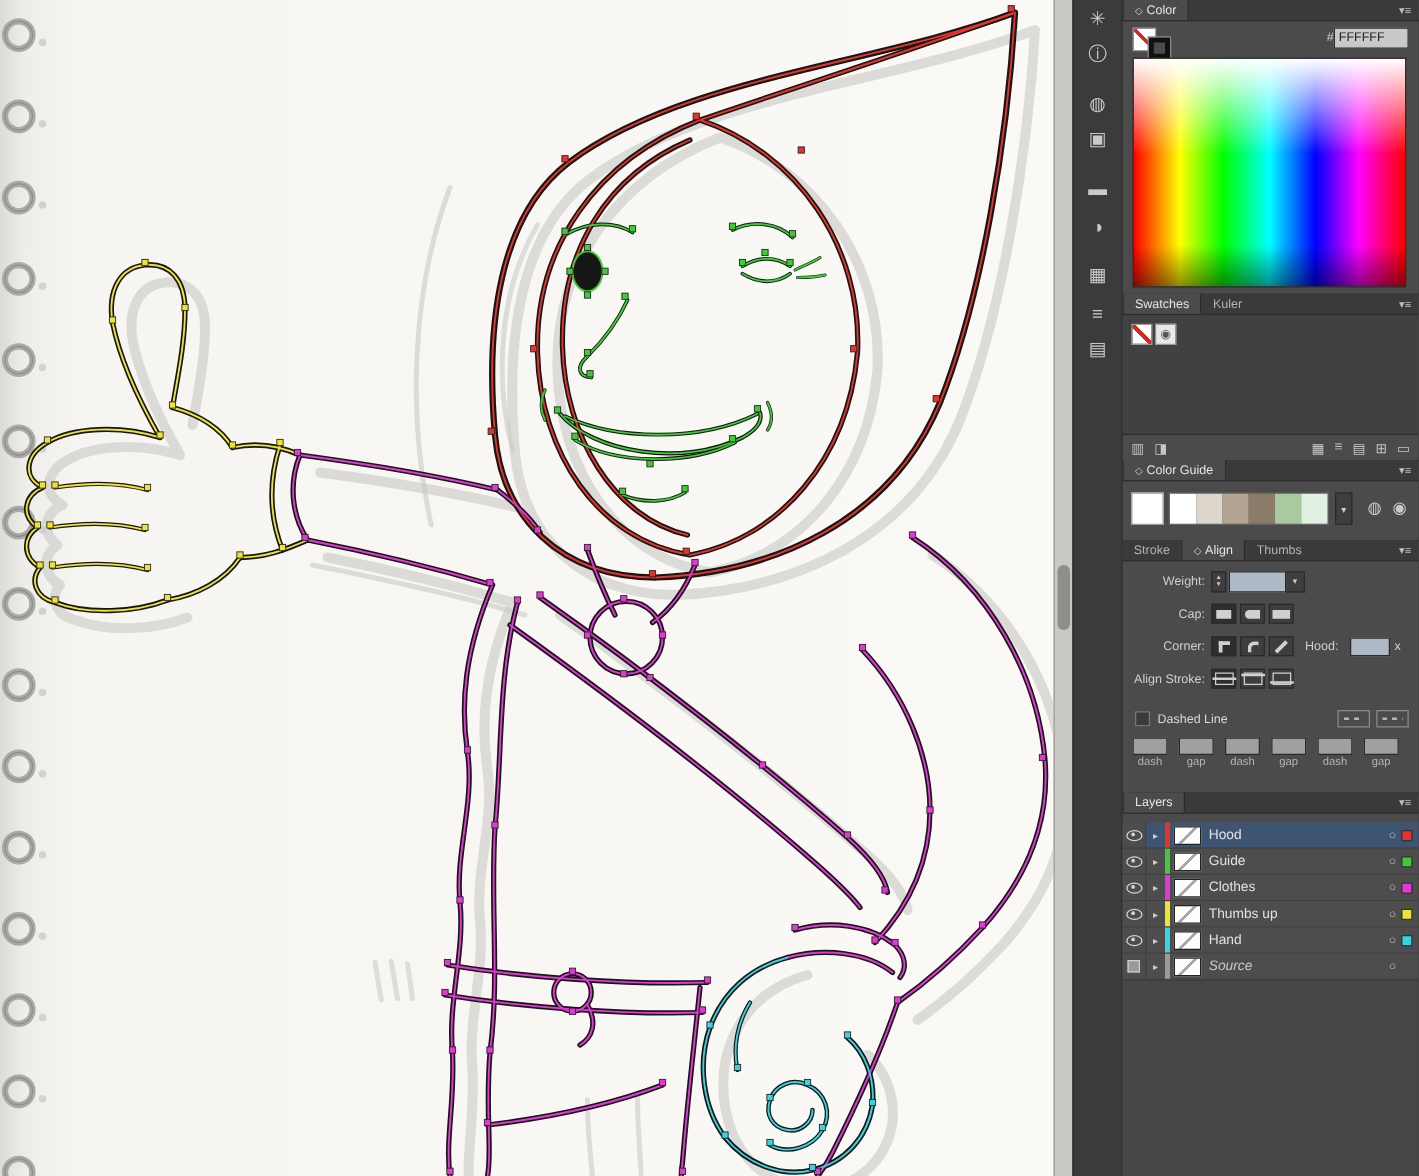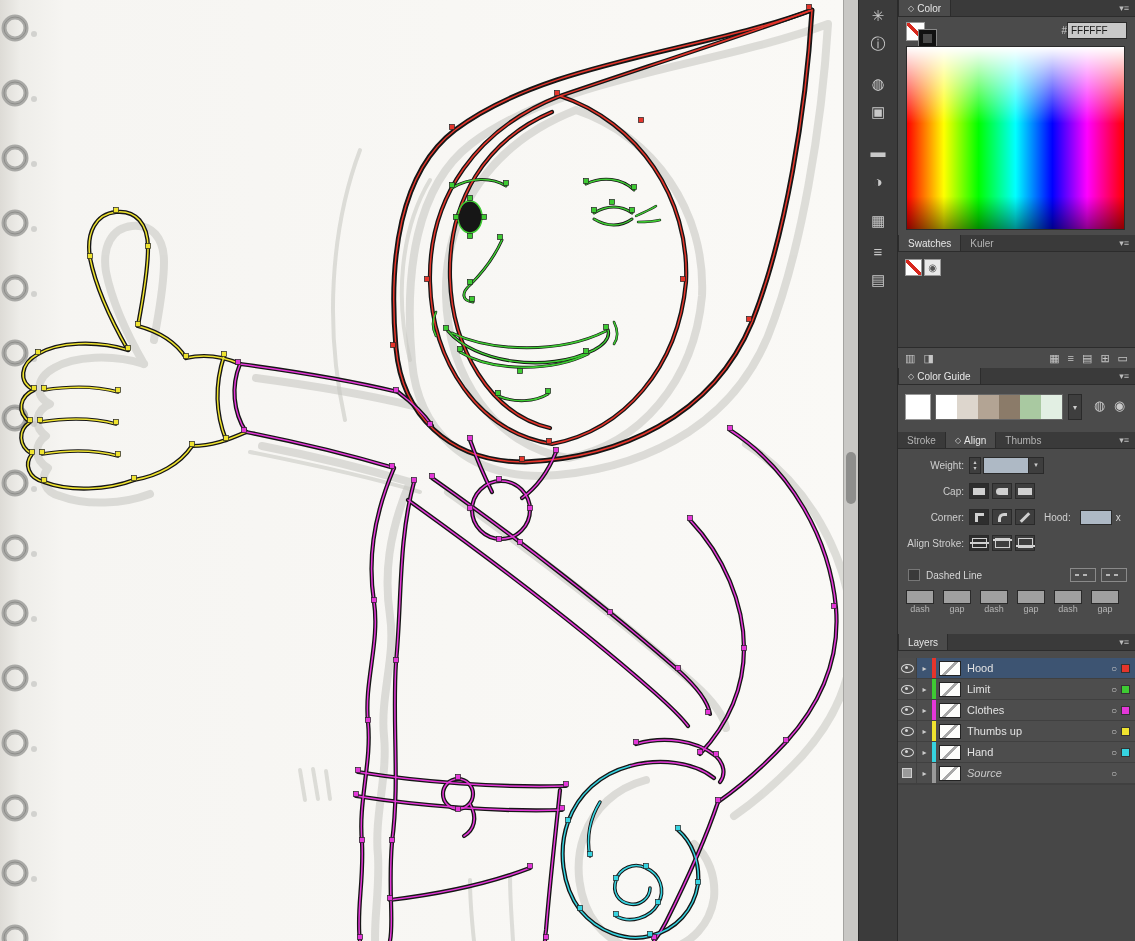--- a/index.html
+++ b/index.html
@@ -598,21 +598,21 @@
           <span class="target">○</span>
           <span class="selsq" style="background: rgb(229, 53, 43);"></span>
         </div>
         <div class="lrow">
           <span class="eyecell">
               <span class="eye"></span>
             </span>
           <span class="twist">▸</span>
           <span class="colorbar" style="background: rgb(62, 203, 51);"></span>
           <span class="thumb"></span>
-          <span class="lname">Limit</span>
+          <span class="lname">Guide</span>
           <span class="target">○</span>
           <span class="selsq" style="background: rgb(62, 203, 51);"></span>
         </div>
         <div class="lrow">
           <span class="eyecell">
               <span class="eye"></span>
             </span>
           <span class="twist">▸</span>
           <span class="colorbar" style="background: rgb(228, 55, 216);"></span>
           <span class="thumb"></span>

